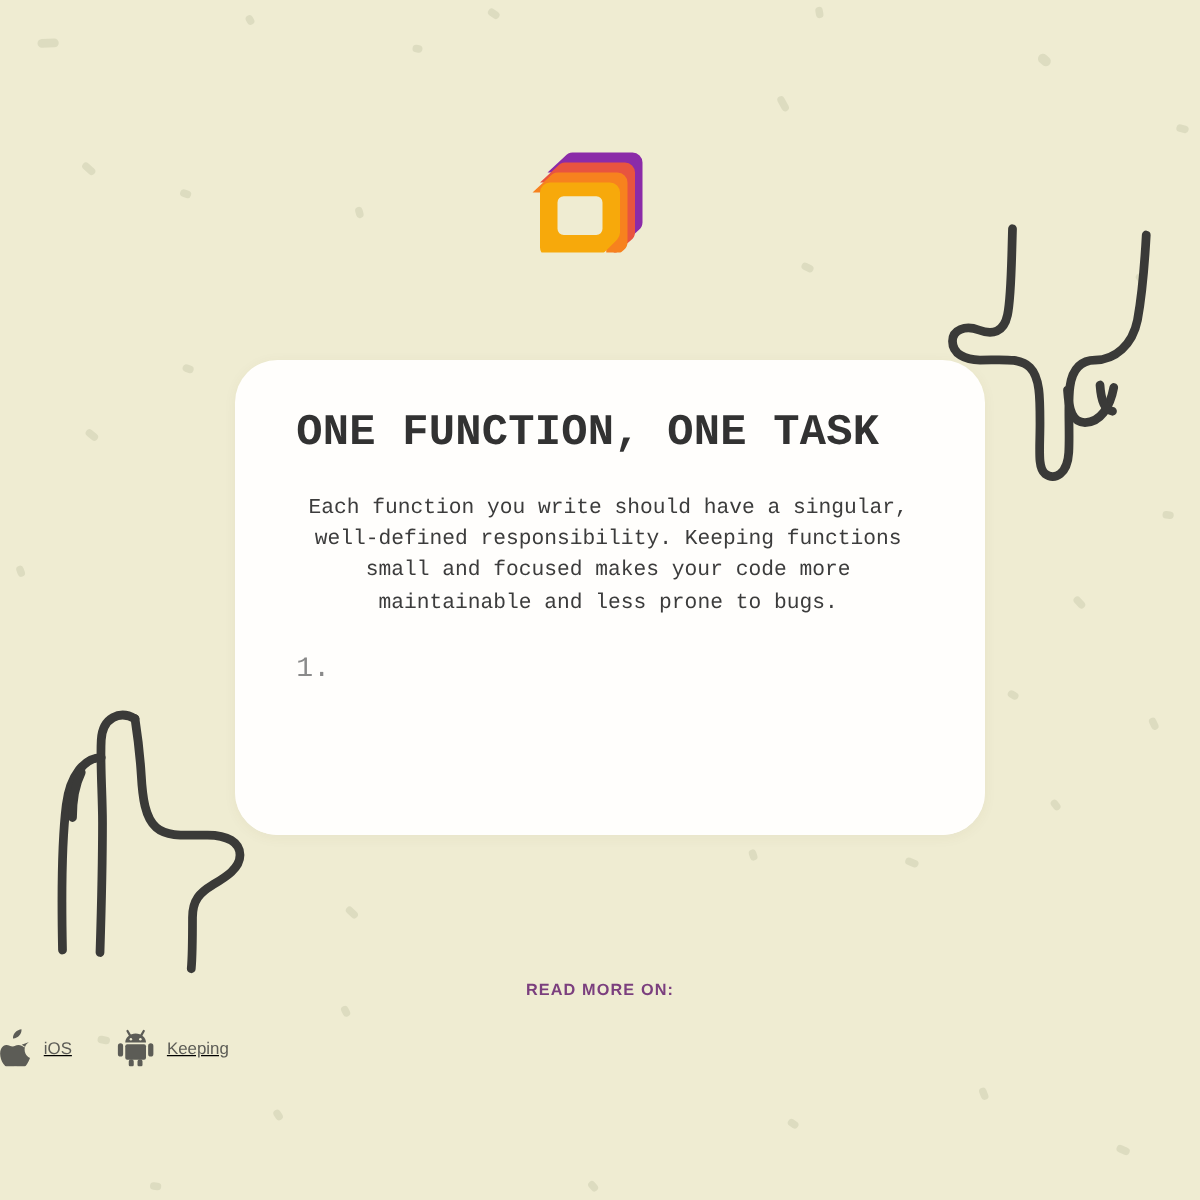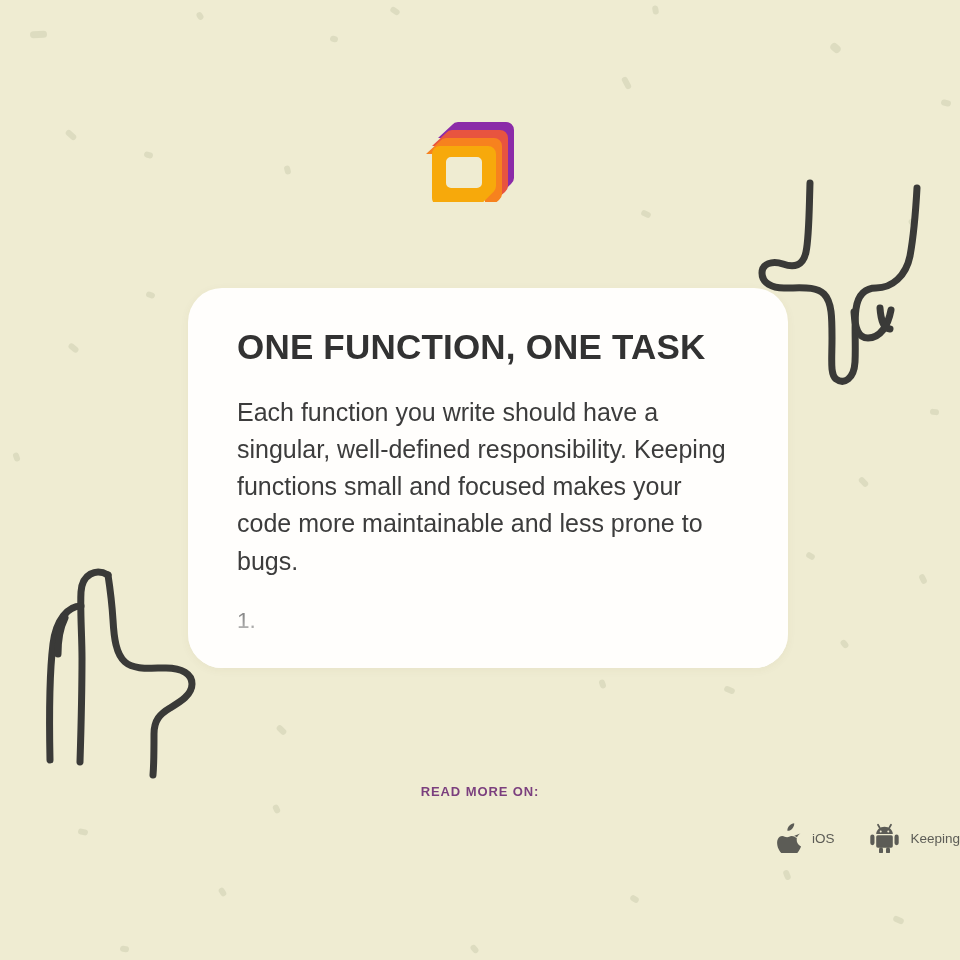--- a/index.html
+++ b/index.html
@@ -61,35 +61,37 @@
     top: 288px;
     width: 600px;
     height: 380px;
     background: #fffefc;
     border-radius: 34px;
     overflow: hidden;
     box-shadow: 0 2px 10px rgba(90,85,40,.05);
   }
   #card-inner {
     padding: 34px 52px 0 49px;
+    font-family: Liberation Mono, monospace;
   }
   #card-title {
     margin: 0;
     font-size: 35px;
     font-weight: bold;
     line-height: 1.42;
     letter-spacing: .2px;
     color: #323232;
   }
   #card-body {
     margin: 22px 0 0 0;
-    font-size: 25px;
+    font-size: 17px;
     line-height: 1.49;
     color: #3c3c3c;
     max-width: 510px;
+    text-align: center;
   }
   #card-list {
     margin: 24px 0 0 0;
     padding: 0;
     list-style: none;
     color: #8a8a8a;
     font-size: 22.5px;
     line-height: 1.49;
     max-width: 520px;
   }
@@ -134,23 +136,24 @@
     color: #2f2f2f;
     letter-spacing: -.4px;
     line-height: 1;
   }
   #wordmark .dot { color: #8a3f8f; }
   #wordmark .tld { font-weight: normal; color: #3a3a3a; }
 
   #stores {
     margin-top: 24px;
     display: flex;
-    justify-content: flex-end;
+    justify-content: flex-start;
     align-items: center;
     gap: 34px;
+    text-decoration: underline;
   }
   .store {
     display: flex;
     align-items: center;
     gap: 9px;
   }
   .store svg { display: block; fill: #5c5c56; }
   .store-label {
     font-size: 13.5px;
     color: #5c5c56;

